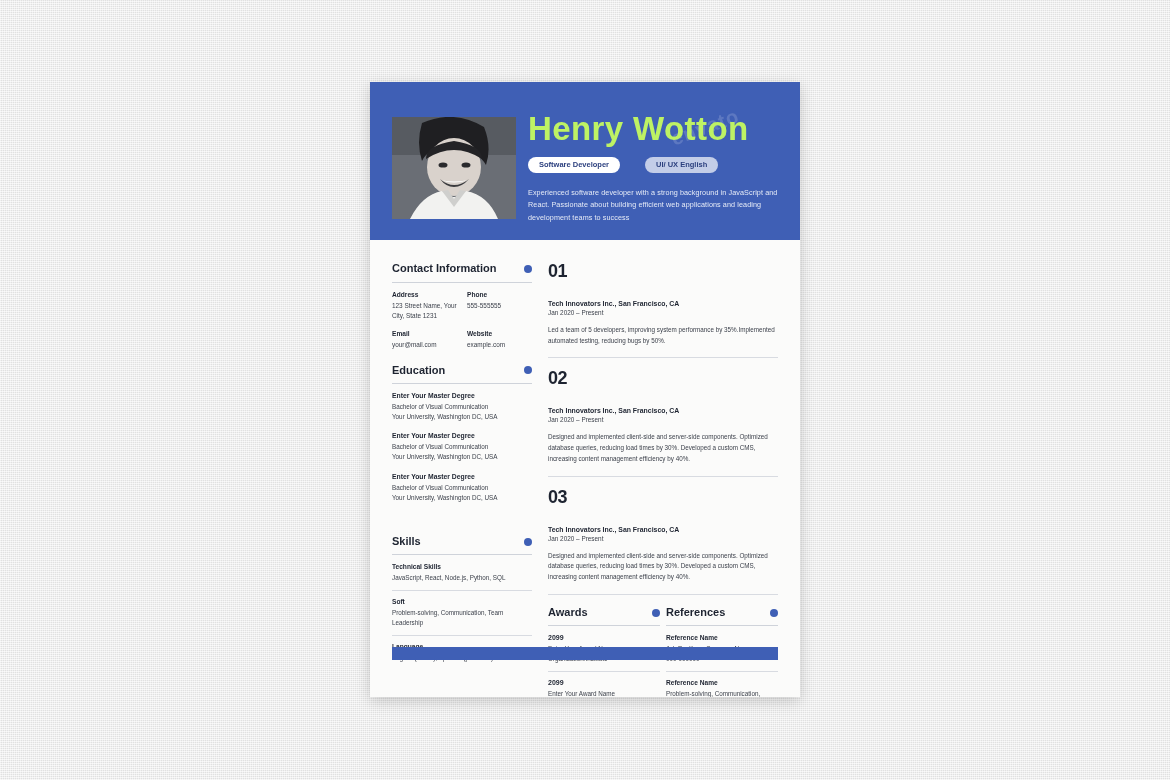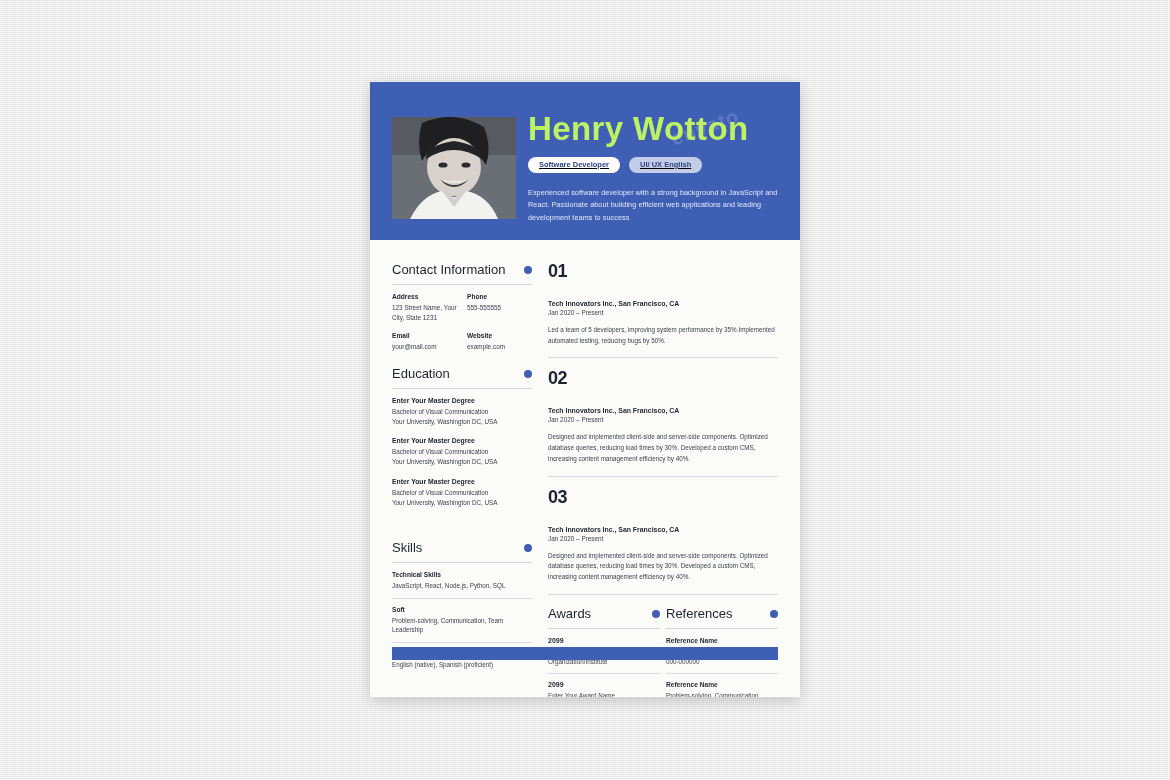--- a/index.html
+++ b/index.html
@@ -61,21 +61,21 @@
   }
   .name {
     color: #bef264;
     font-size: 33px;
     font-weight: bold;
     letter-spacing: 0.4px;
     line-height: 1;
     margin: 0 0 12px 0;
     white-space: nowrap;
   }
-  .pills { display: flex; gap: 9px; margin-bottom: 14px; text-decoration: underline; }
+  .pills { display: flex; gap: 25px; margin-bottom: 14px; }
   .pill {
     background: #ffffff;
     color: #2b3f7e;
     font-size: 7.5px;
     font-weight: bold;
     border-radius: 9px;
     padding: 4px 11px;
     line-height: 1;
     white-space: nowrap;
   }
@@ -109,22 +109,22 @@
 
   .sec-head {
     display: flex;
     align-items: center;
     justify-content: space-between;
     border-bottom: 1px solid #cfd3da;
     padding-bottom: 6px;
     margin-bottom: 8px;
   }
   .sec-title {
-    font-size: 13px;
-    font-weight: normal;
+    font-size: 11px;
+    font-weight: bold;
     color: #1d2330;
     line-height: 1.25;
   }
   .dot {
     width: 8px; height: 8px;
     border-radius: 50%;
     background: #3f5fb5;
     flex: 0 0 8px;
   }
 

